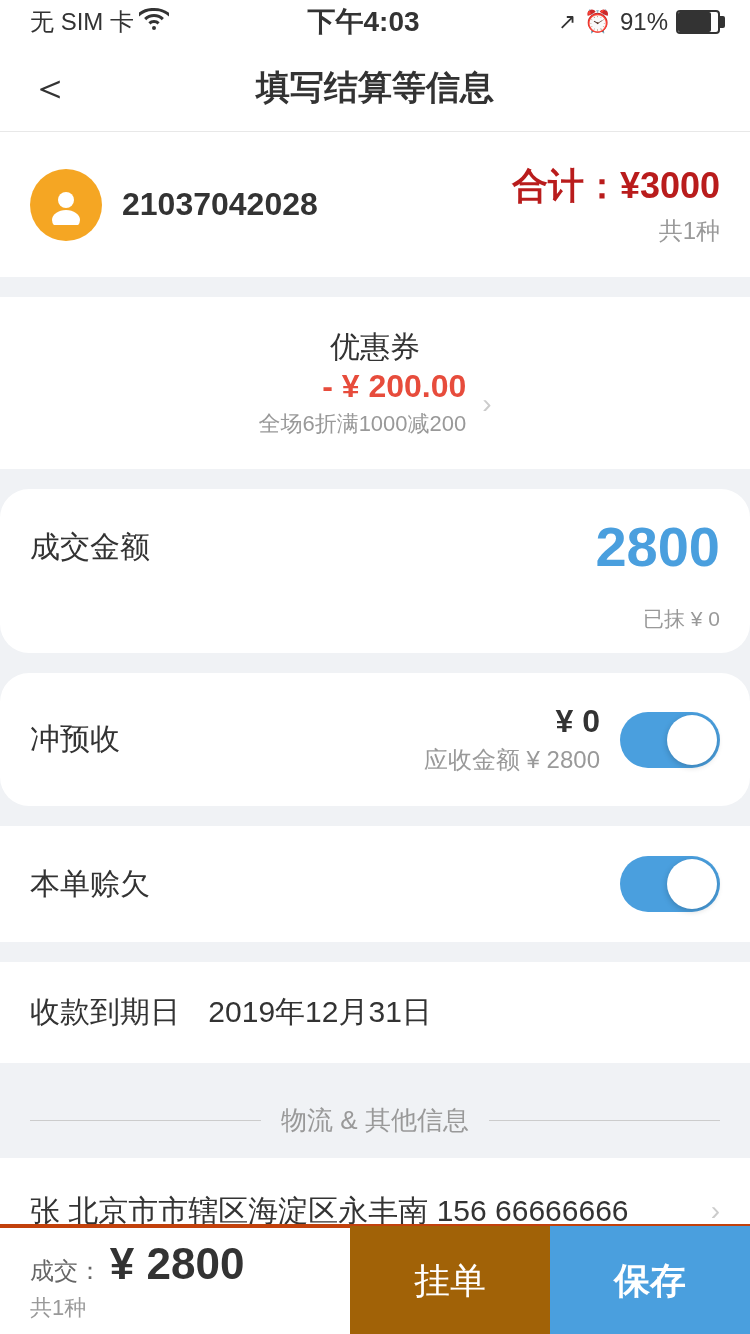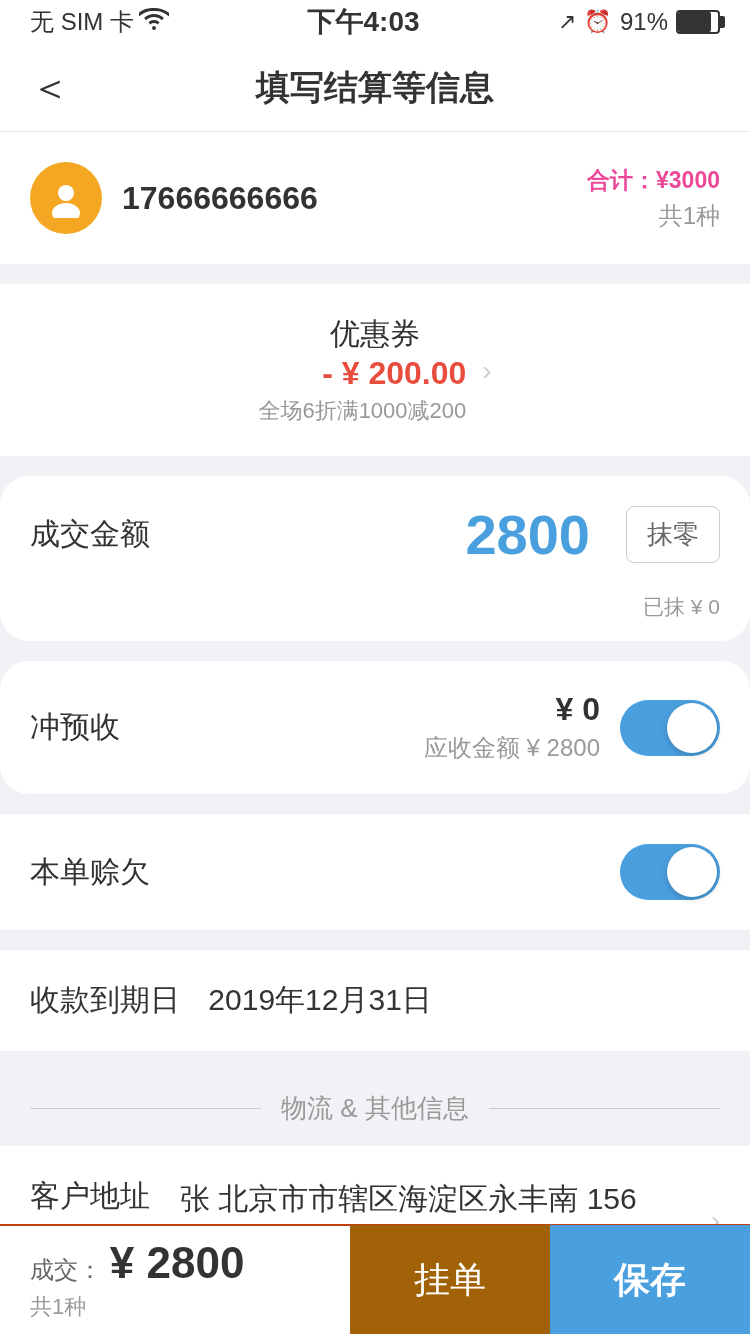--- a/index.html
+++ b/index.html
@@ -97,23 +97,23 @@
     }
     .customer-info .debt {
       font-size: 24px;
       color: #999;
       margin-top: 6px;
     }
     .customer-right {
       text-align: right;
     }
     .customer-right .total-amount {
-      font-size: 23px;
-      font-weight: 600;
-      color: #ec4899;
+      font-size: 36px;
+      font-weight: 600;
+      color: #b91c1c;
     }
     .customer-right .total-count {
       font-size: 24px;
       color: #999;
       margin-top: 4px;
     }
 
     
     .coupon-row {
       background: #fff;
@@ -123,21 +123,21 @@
       justify-content: space-between;
       margin-bottom: 20px;
       flex-direction: column;
     }
     .coupon-label {
       font-size: 30px;
       color: #333;
     }
     .coupon-right {
       display: flex;
-      align-items: flex-start;
+      align-items: center;
       gap: 10px;
     }
     .coupon-discount {
       font-size: 32px;
       font-weight: 600;
       color: #e74c3c;
       text-align: right;
     }
     .coupon-desc {
       font-size: 22px;
@@ -317,21 +317,21 @@
     
     .bottom-bar {
       position: fixed;
       bottom: 0;
       left: 0;
       width: 750px;
       height: 110px;
       background: #fff;
       display: flex;
       align-items: center;
-      border-top: 2px solid #c2410c;
+      border-top: 4px solid #c2410c;
     }
     .bottom-info {
       flex: 1;
       padding: 0 30px;
     }
     .bottom-deal-label {
       font-size: 24px;
       color: #666;
     }
     .bottom-deal-amount {
@@ -403,21 +403,21 @@
 
   <div class="customer-card">
     <div class="customer-left">
       <div class="avatar">
         <svg width="40" height="40" viewBox="0 0 40 40">
           <circle cx="20" cy="15" r="8" fill="#fff"></circle>
           <ellipse cx="20" cy="35" rx="14" ry="10" fill="#fff"></ellipse>
         </svg>
       </div>
       <div class="customer-info">
-        <div class="phone">17666666666</div>
+        <div class="phone">21037042028</div>
       </div>
     </div>
     <div class="customer-right">
       <div class="total-amount">合计：¥3000</div>
       <div class="total-count">共1种</div>
     </div>
   </div>
 
   <div class="coupon-row">
     <span class="coupon-label">优惠券</span>
@@ -428,21 +428,20 @@
       </div>
       <span class="chevron-right">›</span>
     </div>
   </div>
 
   <div class="section-card">
     <div class="deal-amount-row">
       <span class="row-label">成交金额</span>
       <div class="deal-amount-right">
         <span class="deal-amount-value">2800</span>
-        <button class="round-zero-btn">抹零</button>
       </div>
     </div>
     <div class="deal-amount-sub">已抹  ¥ 0</div>
   </div>
 
   <div class="section-card">
     <div class="prepay-row">
       <span class="row-label">冲预收</span>
       <div class="prepay-right">
         <div class="prepay-amount-group">
@@ -468,21 +467,20 @@
     <span class="date-value">2019年12月31日</span>
   </div>
 
   <div class="logistics-section">
     <div class="logistics-divider-line"></div>
     <span class="logistics-title">物流 &amp; 其他信息</span>
     <div class="logistics-divider-line"></div>
   </div>
 
   <div class="address-row">
-    <span class="address-label">客户地址</span>
     <span class="address-value">张 北京市市辖区海淀区永丰南 156 66666666</span>
     <span class="address-chevron">›</span>
   </div>
 
 </div>
 
 <div class="bottom-bar">
   <div class="bottom-info">
     <div>
       <span class="bottom-deal-label">成交：</span>

